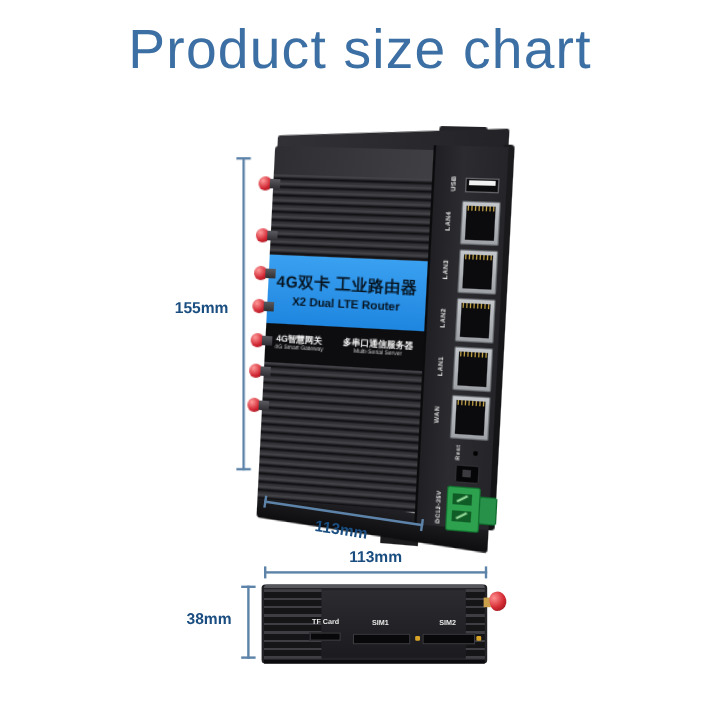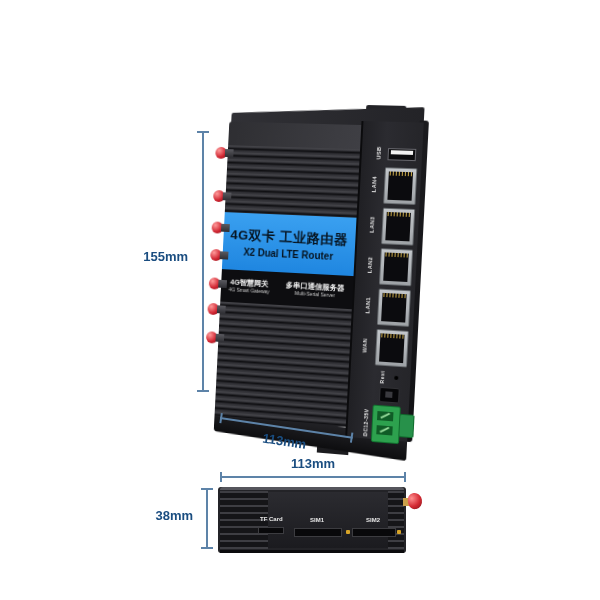--- a/index.html
+++ b/index.html
@@ -98,20 +98,21 @@
   .bv-ant{position:absolute;right:-17px;top:6px;width:20px;height:18px;z-index:5;}
   .bv-ant .base{position:absolute;left:0;top:5px;width:6px;height:8px;background:#caa04a;}
   .bv-ant .dome{position:absolute;left:5px;top:0;width:14px;height:16px;border-radius:46% 54% 54% 46%;
         background:radial-gradient(circle at 30% 30%,#ff8f8f,#d42a33 55%,#7e1118);transform:rotate(-10deg);}
 </style>
 </head>
 <body>
 
 <div class="stage">
 
+  <div class="title">Product size chart</div>
 
   <div class="router-wrap">
     <div class="router3d">
       <div class="din-top"></div>
       <div class="din-bottom"></div>
       <div class="top-face"></div>
       <div class="bottom-face"></div>
       <div class="back-plate"></div>
 
       <div class="front-face">
@@ -226,21 +227,21 @@
           <span class="stem"></span>
         </div>
     </div>
   </div>
 
   <div class="vline" style="left:197px;top:131px;height:261px;">
     <div class="cap" style="top:0;"></div>
       <div class="line"></div>
       <div class="cap" style="bottom:0;"></div>
   </div>
-  <div class="dim-label" style="left:124px;top:249px;width:64px;text-align:right;">155mm</div>
+  <div class="dim-label" style="left:136px;top:249px;width:64px;text-align:center;">155mm</div>
 
   <div style="position:absolute;left:221px;top:412px;width:134px;height:28px;transform:rotate(8.5deg);transform-origin:0 0;">
     <div class="hline" style="left:0;top:0;width:134px;">
       <div class="cap" style="left:0;"></div>
         <div class="line"></div>
         <div class="cap" style="right:0;"></div>
     </div>
     <div class="dim-label" style="left:0;top:12px;width:134px;text-align:center;">113mm</div>
   </div>
 

